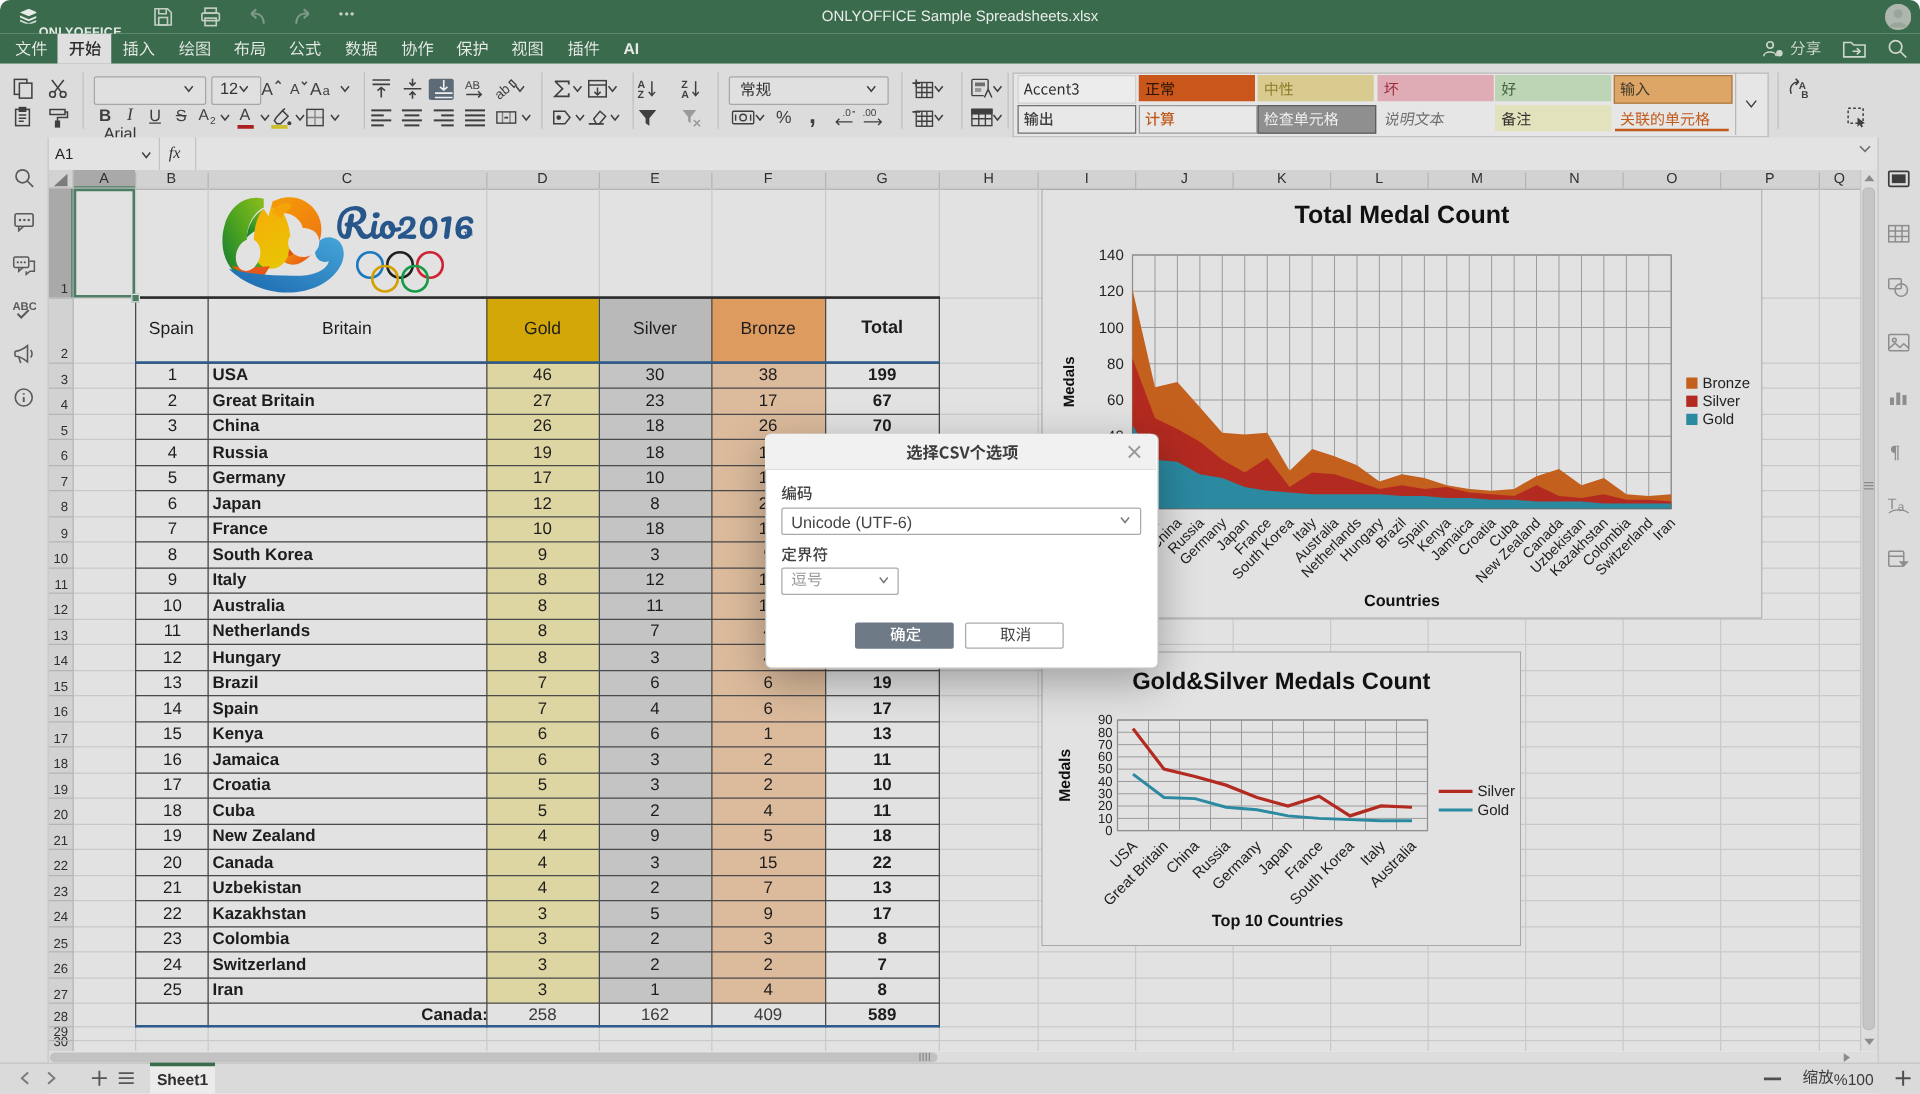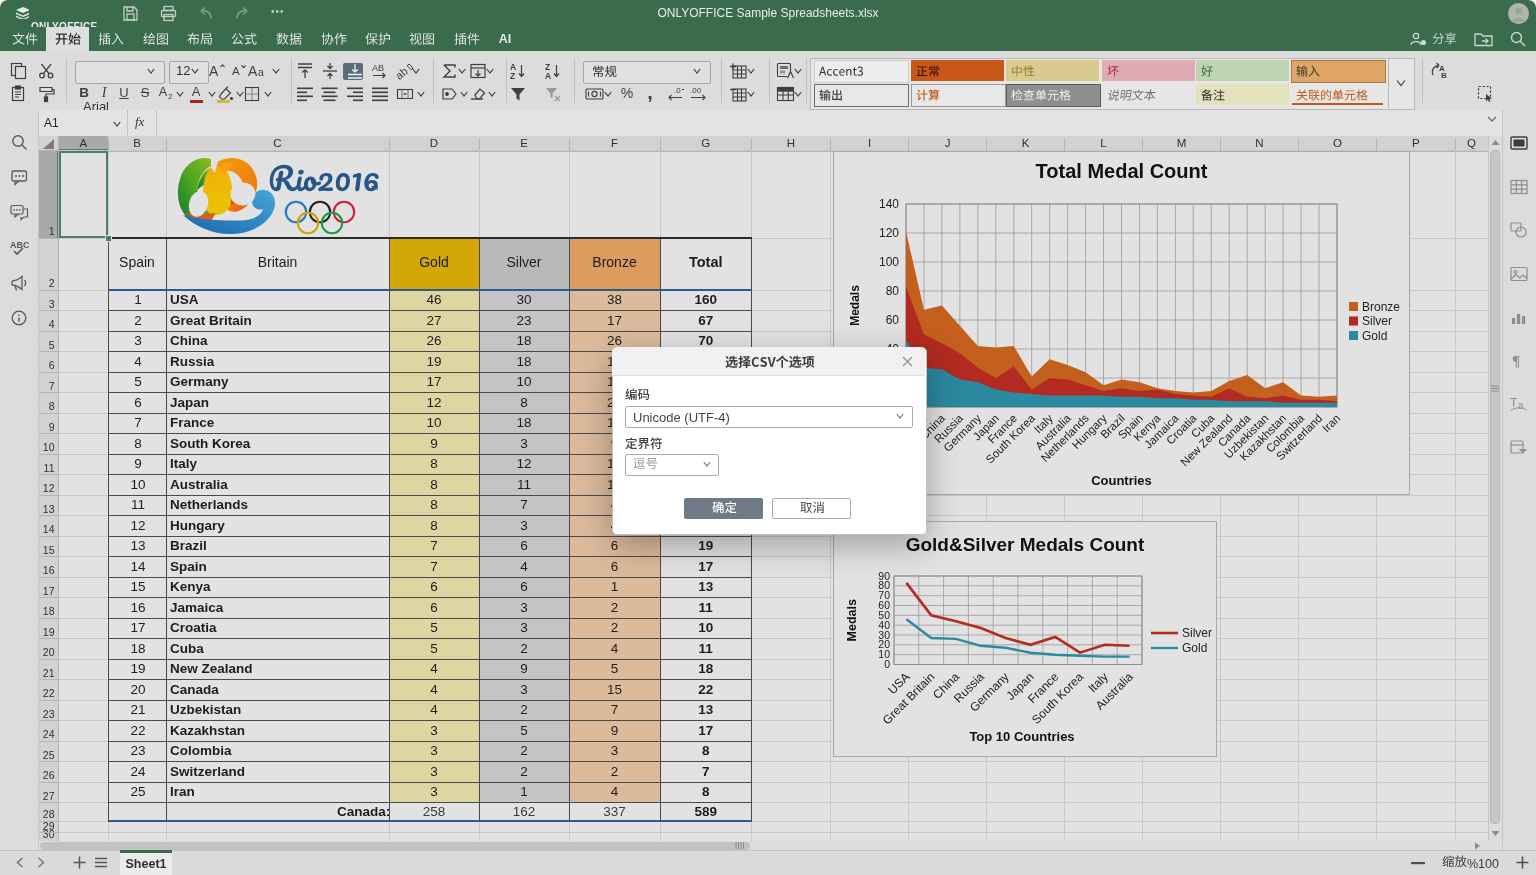--- a/index.html
+++ b/index.html
@@ -619,21 +619,21 @@
     <div style="position:absolute;left:277.5px;top:254.23000000000002px;transform:translateX(-50%);font:400 14px 'Liberation Sans',sans-serif;color:#1d1d1d;white-space:nowrap;">Britain</div>
     <div style="position:absolute;left:434.0px;top:254.23000000000002px;transform:translateX(-50%);font:400 14px 'Liberation Sans',sans-serif;color:#1d1d1d;white-space:nowrap;">Gold</div>
     <div style="position:absolute;left:524.0px;top:254.23000000000002px;transform:translateX(-50%);font:400 14px 'Liberation Sans',sans-serif;color:#1d1d1d;white-space:nowrap;">Silver</div>
     <div style="position:absolute;left:614.5px;top:254.23000000000002px;transform:translateX(-50%);font:400 14px 'Liberation Sans',sans-serif;color:#1d1d1d;white-space:nowrap;">Bronze</div>
     <div style="position:absolute;left:705.75px;top:254.23000000000002px;transform:translateX(-50%);font:700 14.5px 'Liberation Sans',sans-serif;color:#1d1d1d;white-space:nowrap;">Total</div>
     <div style="position:absolute;left:138.0px;top:292.08px;transform:translateX(-50%);font:400 13.5px 'Liberation Sans',sans-serif;color:#1d1d1d;white-space:nowrap;">1</div>
     <div style="position:absolute;left:170px;top:292.08px;font:700 13.5px 'Liberation Sans',sans-serif;color:#1d1d1d;white-space:nowrap;">USA</div>
     <div style="position:absolute;left:434.0px;top:292.08px;transform:translateX(-50%);font:400 13.5px 'Liberation Sans',sans-serif;color:#1d1d1d;white-space:nowrap;">46</div>
     <div style="position:absolute;left:524.0px;top:292.08px;transform:translateX(-50%);font:400 13.5px 'Liberation Sans',sans-serif;color:#1d1d1d;white-space:nowrap;">30</div>
     <div style="position:absolute;left:614.5px;top:292.08px;transform:translateX(-50%);font:400 13.5px 'Liberation Sans',sans-serif;color:#1d1d1d;white-space:nowrap;">38</div>
-    <div style="position:absolute;left:705.75px;top:292.08px;transform:translateX(-50%);font:700 13.5px 'Liberation Sans',sans-serif;color:#1d1d1d;white-space:nowrap;">160</div>
+    <div style="position:absolute;left:705.75px;top:292.08px;transform:translateX(-50%);font:700 13.5px 'Liberation Sans',sans-serif;color:#1d1d1d;white-space:nowrap;">199</div>
     <div style="position:absolute;left:138.0px;top:312.58px;transform:translateX(-50%);font:400 13.5px 'Liberation Sans',sans-serif;color:#1d1d1d;white-space:nowrap;">2</div>
     <div style="position:absolute;left:170px;top:312.58px;font:700 13.5px 'Liberation Sans',sans-serif;color:#1d1d1d;white-space:nowrap;">Great Britain</div>
     <div style="position:absolute;left:434.0px;top:312.58px;transform:translateX(-50%);font:400 13.5px 'Liberation Sans',sans-serif;color:#1d1d1d;white-space:nowrap;">27</div>
     <div style="position:absolute;left:524.0px;top:312.58px;transform:translateX(-50%);font:400 13.5px 'Liberation Sans',sans-serif;color:#1d1d1d;white-space:nowrap;">23</div>
     <div style="position:absolute;left:614.5px;top:312.58px;transform:translateX(-50%);font:400 13.5px 'Liberation Sans',sans-serif;color:#1d1d1d;white-space:nowrap;">17</div>
     <div style="position:absolute;left:705.75px;top:312.58px;transform:translateX(-50%);font:700 13.5px 'Liberation Sans',sans-serif;color:#1d1d1d;white-space:nowrap;">67</div>
     <div style="position:absolute;left:138.0px;top:333.08px;transform:translateX(-50%);font:400 13.5px 'Liberation Sans',sans-serif;color:#1d1d1d;white-space:nowrap;">3</div>
     <div style="position:absolute;left:170px;top:333.08px;font:700 13.5px 'Liberation Sans',sans-serif;color:#1d1d1d;white-space:nowrap;">China</div>
     <div style="position:absolute;left:434.0px;top:333.08px;transform:translateX(-50%);font:400 13.5px 'Liberation Sans',sans-serif;color:#1d1d1d;white-space:nowrap;">26</div>
     <div style="position:absolute;left:524.0px;top:333.08px;transform:translateX(-50%);font:400 13.5px 'Liberation Sans',sans-serif;color:#1d1d1d;white-space:nowrap;">18</div>
@@ -767,21 +767,21 @@
     <div style="position:absolute;left:705.75px;top:763.58px;transform:translateX(-50%);font:700 13.5px 'Liberation Sans',sans-serif;color:#1d1d1d;white-space:nowrap;">7</div>
     <div style="position:absolute;left:138.0px;top:784.08px;transform:translateX(-50%);font:400 13.5px 'Liberation Sans',sans-serif;color:#1d1d1d;white-space:nowrap;">25</div>
     <div style="position:absolute;left:170px;top:784.08px;font:700 13.5px 'Liberation Sans',sans-serif;color:#1d1d1d;white-space:nowrap;">Iran</div>
     <div style="position:absolute;left:434.0px;top:784.08px;transform:translateX(-50%);font:400 13.5px 'Liberation Sans',sans-serif;color:#1d1d1d;white-space:nowrap;">3</div>
     <div style="position:absolute;left:524.0px;top:784.08px;transform:translateX(-50%);font:400 13.5px 'Liberation Sans',sans-serif;color:#1d1d1d;white-space:nowrap;">1</div>
     <div style="position:absolute;left:614.5px;top:784.08px;transform:translateX(-50%);font:400 13.5px 'Liberation Sans',sans-serif;color:#1d1d1d;white-space:nowrap;">4</div>
     <div style="position:absolute;left:705.75px;top:784.08px;transform:translateX(-50%);font:700 13.5px 'Liberation Sans',sans-serif;color:#1d1d1d;white-space:nowrap;">8</div>
     <div style="position:absolute;left:337px;top:803.73px;font:700 13.5px 'Liberation Sans',sans-serif;color:#1d1d1d;white-space:nowrap;">Canada:</div>
     <div style="position:absolute;left:434.0px;top:803.73px;transform:translateX(-50%);font:400 13.5px 'Liberation Sans',sans-serif;color:#3a3a3a;white-space:nowrap;">258</div>
     <div style="position:absolute;left:524.0px;top:803.73px;transform:translateX(-50%);font:400 13.5px 'Liberation Sans',sans-serif;color:#3a3a3a;white-space:nowrap;">162</div>
-    <div style="position:absolute;left:614.5px;top:803.73px;transform:translateX(-50%);font:400 13.5px 'Liberation Sans',sans-serif;color:#3a3a3a;white-space:nowrap;">337</div>
+    <div style="position:absolute;left:614.5px;top:803.73px;transform:translateX(-50%);font:400 13.5px 'Liberation Sans',sans-serif;color:#3a3a3a;white-space:nowrap;">409</div>
     <div style="position:absolute;left:705.75px;top:803.73px;transform:translateX(-50%);font:700 13.5px 'Liberation Sans',sans-serif;color:#1d1d1d;white-space:nowrap;">589</div>
     <div style="position:absolute;left:107.5px;top:238px;width:1px;height:583.5px;background:#4a4a4a;"></div>
     <div style="position:absolute;left:165.5px;top:238px;width:1px;height:583.5px;background:#4a4a4a;"></div>
     <div style="position:absolute;left:388.5px;top:238px;width:1px;height:583.5px;background:#4a4a4a;"></div>
     <div style="position:absolute;left:478.5px;top:238px;width:1px;height:583.5px;background:#4a4a4a;"></div>
     <div style="position:absolute;left:568.5px;top:238px;width:1px;height:583.5px;background:#4a4a4a;"></div>
     <div style="position:absolute;left:659.5px;top:238px;width:1px;height:583.5px;background:#4a4a4a;"></div>
     <div style="position:absolute;left:751.0px;top:238px;width:1px;height:583.5px;background:#4a4a4a;"></div>
     <div style="position:absolute;left:108px;top:237.5px;width:643.5px;height:1px;background:#4a4a4a;"></div>
     <div style="position:absolute;left:108px;top:289.7px;width:643.5px;height:1px;background:#4a4a4a;"></div>
@@ -1152,21 +1152,21 @@
     <svg style="position:absolute;left:723.6565px;top:352.9px" width="92" height="20" viewBox="0 0 92 20">
       <path transform="translate(1,13.7)" d="M0.6 -9.8C1.3 -9.2 2.2 -8.3 2.5 -7.6L3.8 -8.6C3.4 -9.2 2.5 -10.1 1.8 -10.7ZM5.5 -10.6C5.2 -9.5 4.6 -8.4 3.9 -7.7C4.3 -7.5 4.9 -7.1 5.2 -6.8C5.5 -7.2 5.8 -7.6 6.1 -8.1H7.7V-6.6H4.1V-5.2H6.3C6.1 -4 5.6 -3 3.8 -2.3C4.2 -2 4.6 -1.4 4.8 -1.0C7 -1.9 7.6 -3.4 7.8 -5.2H8.7V-3.0C8.7 -1.6 8.9 -1.1 10.2 -1.1C10.4 -1.1 10.9 -1.1 11.2 -1.1C12.1 -1.1 12.5 -1.6 12.7 -3.3C12.2 -3.4 11.6 -3.7 11.3 -3.9C11.3 -2.7 11.2 -2.5 11 -2.5C10.9 -2.5 10.5 -2.5 10.5 -2.5C10.2 -2.5 10.2 -2.6 10.2 -3.0V-5.2H12.5V-6.6H9.2V-8.1H11.9V-9.4H9.2V-11.0H7.7V-9.4H6.7C6.8 -9.7 6.9 -10 7 -10.3ZM3.5 -6.0H0.6V-4.6H2.0V-1.2C1.5 -1 0.9 -0.5 0.4 -0.1L1.5 1.3C2.1 0.5 2.9 -0.3 3.4 -0.3C3.6 -0.3 4 0.1 4.6 0.4C5.4 0.9 6.5 1.1 8 1.1C9.3 1.1 11.3 1 12.2 0.9C12.2 0.5 12.5 -0.2 12.6 -0.7C11.4 -0.5 9.4 -0.4 8.1 -0.4C6.7 -0.4 5.6 -0.4 4.8 -0.9C4.2 -1.3 3.9 -1.6 3.5 -1.7Z M15 -11.0V-8.6H13.5V-7.2H15.0V-4.9L13.3 -4.5L13.7 -3.0L15 -3.4V-0.5C15 -0.3 14.9 -0.3 14.8 -0.3C14.6 -0.3 14.1 -0.3 13.7 -0.3C13.9 0.1 14.1 0.8 14.1 1.2C15 1.2 15.5 1.1 16 0.9C16.4 0.6 16.5 0.2 16.5 -0.5V-3.8L17.9 -4.2L17.7 -5.6L16.5 -5.3V-7.2H17.9V-8.6H16.5V-11.0ZM22.8 -9.2C22.5 -8.7 22.1 -8.3 21.6 -8.0C21.2 -8.3 20.8 -8.7 20.5 -9.2ZM18.2 -10.5V-9.2H19.0C19.4 -8.4 19.9 -7.8 20.5 -7.2C19.6 -6.7 18.5 -6.3 17.5 -6.0C17.8 -5.7 18.1 -5.1 18.3 -4.8C19.4 -5.1 20.6 -5.6 21.6 -6.3C22.5 -5.6 23.6 -5.1 24.9 -4.8C25.1 -5.1 25.5 -5.7 25.8 -6.1C24.7 -6.3 23.7 -6.7 22.8 -7.2C23.7 -8 24.5 -9 25 -10.1L24.1 -10.6L23.8 -10.5ZM20.8 -5.4V-4.4H18.4V-3.0H20.8V-2.1H17.7V-0.7H20.8V1.2H22.3V-0.7H25.5V-2.1H22.3V-3.0H24.7V-4.4H22.3V-5.4Z M31.1 0.2C32.4 0.2 33.4 -0.3 34.2 -1.2L33.1 -2.4C32.6 -1.9 32 -1.5 31.2 -1.5C29.7 -1.5 28.7 -2.7 28.7 -4.8C28.7 -6.9 29.8 -8.2 31.2 -8.2C31.9 -8.2 32.5 -7.8 33 -7.3L34 -8.6C33.4 -9.2 32.4 -9.8 31.2 -9.8C28.7 -9.8 26.7 -7.9 26.7 -4.8C26.7 -1.6 28.7 0.2 31.1 0.2Z M38.6 0.2C40.8 0.2 42.1 -1.2 42.1 -2.7C42.1 -4.1 41.4 -4.9 40.2 -5.4L38.9 -5.9C38.1 -6.2 37.4 -6.4 37.4 -7.1C37.4 -7.8 37.9 -8.2 38.8 -8.2C39.6 -8.2 40.2 -7.9 40.8 -7.4L41.8 -8.6C41 -9.3 39.9 -9.8 38.8 -9.8C36.9 -9.8 35.5 -8.6 35.5 -7.0C35.5 -5.6 36.5 -4.8 37.4 -4.4L38.7 -3.9C39.6 -3.5 40.2 -3.3 40.2 -2.6C40.2 -1.9 39.6 -1.5 38.6 -1.5C37.8 -1.5 36.9 -1.9 36.2 -2.5L35.1 -1.2C36 -0.3 37.3 0.2 38.6 0.2Z M45.5 0.0H47.8L50.8 -9.6H48.8L47.6 -4.9C47.3 -3.9 47 -2.9 46.7 -1.8H46.7C46.4 -2.9 46.2 -3.9 45.9 -4.9L44.6 -9.6H42.6Z M56.4 -6.8V1.1H58.0V-6.8ZM57.2 -11.1C55.8 -8.9 53.5 -7.3 51 -6.3C51.4 -5.9 51.9 -5.3 52.1 -4.8C54 -5.7 55.8 -6.9 57.2 -8.6C59.3 -6.4 60.9 -5.5 62.3 -4.8C62.5 -5.3 63 -5.9 63.5 -6.3C62 -6.9 60.2 -7.8 58.2 -9.8L58.6 -10.4Z M64.3 -9.8C65 -9.2 65.8 -8.3 66.2 -7.6L67.5 -8.6C67.1 -9.2 66.2 -10.1 65.4 -10.7ZM69.2 -10.6C68.9 -9.5 68.3 -8.4 67.6 -7.7C68 -7.5 68.6 -7.1 68.9 -6.8C69.2 -7.2 69.5 -7.6 69.7 -8.1H71.4V-6.6H67.8V-5.2H69.9C69.8 -4 69.3 -3 67.5 -2.3C67.9 -2 68.3 -1.4 68.5 -1.0C70.7 -1.9 71.3 -3.4 71.5 -5.2H72.4V-3.0C72.4 -1.6 72.6 -1.1 73.9 -1.1C74.1 -1.1 74.6 -1.1 74.9 -1.1C75.8 -1.1 76.2 -1.6 76.3 -3.3C75.9 -3.4 75.3 -3.7 75 -3.9C74.9 -2.7 74.9 -2.5 74.7 -2.5C74.6 -2.5 74.2 -2.5 74.1 -2.5C73.9 -2.5 73.9 -2.6 73.9 -3.0V-5.2H76.2V-6.6H72.9V-8.1H75.6V-9.4H72.9V-11.0H71.4V-9.4H70.3C70.5 -9.7 70.6 -10 70.6 -10.3ZM67.2 -6.0H64.3V-4.6H65.7V-1.2C65.2 -1 64.6 -0.5 64.1 -0.1L65.1 1.3C65.8 0.5 66.6 -0.3 67 -0.3C67.3 -0.3 67.7 0.1 68.3 0.4C69.1 0.9 70.2 1.1 71.7 1.1C73 1.1 74.9 1 75.9 0.9C75.9 0.5 76.2 -0.2 76.3 -0.7C75.1 -0.5 73 -0.4 71.7 -0.4C70.4 -0.4 69.3 -0.4 68.5 -0.9C67.9 -1.3 67.6 -1.6 67.2 -1.7Z M84.5 -6.3V-3.6C84.5 -2.4 84 -0.9 80.6 0.0C80.9 0.3 81.4 0.9 81.6 1.2C85.2 0.1 86.1 -1.8 86.1 -3.6V-6.3ZM85.6 -0.9C86.5 -0.4 87.8 0.5 88.3 1.1L89.4 0.1C88.8 -0.5 87.5 -1.3 86.6 -1.9ZM76.9 -2.7 77.3 -1.1C78.6 -1.5 80.2 -2.1 81.7 -2.6L81.5 -3.9L80.2 -3.6V-8.2H81.5V-9.6H77.2V-8.2H78.7V-3.2ZM82 -8.1V-2.0H83.6V-6.8H87.0V-2.0H88.6V-8.1H85.5L86.1 -9.2H89.2V-10.5H81.7V-9.2H84.3C84.1 -8.8 84 -8.5 83.9 -8.1Z" fill="#3d3d3d"></path>
     </svg>
     <svg style="position:absolute;left:901px;top:355px;" width="13" height="13" viewBox="0 0 13 13">
       <path d="M2 2 L11 11 M11 2 L2 11" stroke="#9a9a9a" stroke-width="1.5"></path>
     </svg>
     <svg style="position:absolute;left:624px;top:385.9px" width="28" height="19" viewBox="0 0 28 19">
       <path transform="translate(1,13.1)" d="M0.4 -0.8 0.7 0.3C1.8 -0.1 3.1 -0.7 4.3 -1.2L4.1 -2.2C2.8 -1.6 1.4 -1.1 0.4 -0.8ZM0.8 -5.2C0.9 -5.3 1.2 -5.4 2.4 -5.6C2 -4.8 1.6 -4.3 1.4 -4.0C1 -3.6 0.8 -3.3 0.5 -3.2C0.6 -2.9 0.8 -2.4 0.8 -2.2C1.1 -2.4 1.5 -2.5 4.2 -3.2C4.2 -3.4 4.2 -3.8 4.2 -4.1L2.3 -3.7C3.2 -4.8 4 -6.2 4.6 -7.5L3.7 -8.0C3.5 -7.5 3.2 -7 3 -6.6L1.8 -6.5C2.5 -7.5 3.2 -8.9 3.7 -10.2L2.5 -10.6C2.1 -9.1 1.3 -7.5 1.1 -7.1C0.8 -6.6 0.6 -6.3 0.4 -6.3C0.5 -6 0.7 -5.5 0.8 -5.2ZM7.8 -4.3V-2.6H7.0V-4.3ZM8.6 -4.3H9.3V-2.6H8.6ZM7.5 -10.3C7.7 -10 7.8 -9.6 8 -9.2H5.1V-6.5C5.1 -4.6 5 -1.8 3.8 0.2C4.1 0.3 4.5 0.7 4.7 0.9C5.5 -0.5 5.9 -2.2 6.1 -3.9V0.9H7.0V-1.7H7.8V0.7H8.6V-1.7H9.3V0.6H10.0V-1.7H10.8V-0.0C10.8 0.1 10.8 0.1 10.7 0.1C10.6 0.1 10.4 0.1 10.2 0.1C10.3 0.3 10.4 0.7 10.4 1.0C10.9 1 11.2 0.9 11.4 0.8C11.7 0.6 11.7 0.4 11.7 -0.0V-5.2L10.8 -5.2H6.2L6.2 -6.1H11.6V-9.2H9.2C9.1 -9.7 8.9 -10.2 8.6 -10.6ZM10 -4.3H10.8V-2.6H10.0ZM6.2 -8.3H10.5V-7.1H6.2Z M17.7 -2.6V-1.6H22.3V-2.6ZM18.6 -8.1C18.5 -6.9 18.4 -5.1 18.2 -4.1H23.1C22.9 -1.5 22.6 -0.5 22.3 -0.2C22.2 -0.1 22.1 -0 21.9 -0.0C21.6 -0 21.1 -0 20.5 -0.1C20.7 0.2 20.8 0.7 20.9 1.0C21.5 1 22 1 22.4 1.0C22.8 0.9 23 0.8 23.3 0.5C23.7 0.1 24 -1.3 24.3 -4.6C24.3 -4.8 24.3 -5.1 24.3 -5.1H22.8C23 -6.7 23.2 -8.5 23.3 -9.8L22.5 -9.9L22.3 -9.9H18.0V-8.8H22.1C22 -7.7 21.9 -6.3 21.7 -5.1H19.4C19.6 -6 19.6 -7.1 19.7 -8.1ZM13.1 -9.9V-8.9H14.5C14.2 -7.1 13.7 -5.4 12.8 -4.3C13 -3.9 13.2 -3.2 13.3 -2.9C13.5 -3.2 13.7 -3.5 13.9 -3.8V0.5H14.9V-0.5H17.2V-6.1H14.9C15.2 -7 15.5 -7.9 15.7 -8.9H17.5V-9.9ZM14.9 -5.0H16.1V-1.6H14.9Z" fill="#404040"></path>
     </svg>
     <div style="position:absolute;left:625px;top:406px;width:286px;height:20px;background:#fff;border:1px solid #aaa;border-radius:2px"></div>
-    <div style="position:absolute;left:633px;top:409.5px;font:400 13px 'Liberation Sans',sans-serif;color:#444;white-space:nowrap;">Unicode (UTF-4)</div>
+    <div style="position:absolute;left:633px;top:409.5px;font:400 13px 'Liberation Sans',sans-serif;color:#444;white-space:nowrap;">Unicode (UTF-6)</div>
     <svg style="position:absolute;left:895px;top:411px;" width="10" height="10" viewBox="0 0 10 10">
       <path d="M1.7999999999999998 3.0 L5 7.0 L8.2 3.0" stroke="#777" stroke-width="1.2" fill="none"></path>
     </svg>
     <svg style="position:absolute;left:624px;top:434.9px" width="40" height="19" viewBox="0 0 40 19">
       <path transform="translate(1,13.1)" d="M2.7 -4.7C2.4 -2.5 1.8 -0.8 0.4 0.3C0.7 0.5 1.2 0.9 1.4 1.1C2.1 0.4 2.7 -0.5 3.1 -1.6C4.3 0.4 6.1 0.9 8.6 0.9H11.6C11.7 0.5 11.9 -0.1 12.1 -0.3C11.3 -0.3 9.2 -0.3 8.7 -0.3C8 -0.3 7.4 -0.4 6.9 -0.4V-2.7H10.5V-3.8H6.9V-5.6H9.8V-6.7H2.7V-5.6H5.6V-0.8C4.7 -1.2 4 -1.8 3.6 -3.0C3.7 -3.5 3.8 -4.1 3.9 -4.6ZM5.2 -10.3C5.4 -10 5.6 -9.6 5.7 -9.2H1.0V-6.3H2.1V-8.1H10.3V-6.3H11.5V-9.2H7.1C7 -9.6 6.7 -10.2 6.4 -10.7Z M15.6 -7.1H18.1V-6.0H15.6ZM19.3 -7.1H21.9V-6.0H19.3ZM15.6 -9.2H18.1V-8.0H15.6ZM19.3 -9.2H21.9V-8.0H19.3ZM20.2 -3.4V1.0H21.4V-3.2C22.1 -2.7 23 -2.3 23.8 -2.0C24 -2.3 24.3 -2.8 24.6 -3.0C23.2 -3.4 21.8 -4.1 20.9 -5.0H23.1V-10.1H14.4V-5.0H16.7C15.7 -4.1 14.3 -3.3 13 -2.9C13.3 -2.7 13.6 -2.2 13.8 -2.0C14.7 -2.3 15.5 -2.7 16.3 -3.3V-2.6C16.3 -1.7 16.1 -0.6 13.9 0.2C14.2 0.4 14.6 0.8 14.7 1.1C17.2 0.2 17.5 -1.4 17.5 -2.6V-3.4H16.4C17.1 -3.9 17.7 -4.4 18.1 -5.0H19.5C19.9 -4.4 20.5 -3.8 21.1 -3.4Z M29.9 -3.3C30.4 -2.6 31.1 -1.5 31.4 -0.9L32.5 -1.5C32.1 -2.1 31.4 -3.1 30.8 -3.9ZM34.1 -6.8V-5.5H29.3V-4.4H34.1V-0.4C34.1 -0.2 34 -0.1 33.8 -0.1C33.5 -0.1 32.7 -0.1 31.9 -0.1C32 0.2 32.2 0.7 32.2 1.0C33.4 1 34.1 1 34.6 0.8C35.1 0.7 35.2 0.3 35.2 -0.4V-4.4H36.8V-5.5H35.2V-6.8ZM28.2 -6.9C27.6 -5.6 26.5 -4.2 25.4 -3.4C25.7 -3.1 26.1 -2.6 26.2 -2.4C26.6 -2.7 27 -3.1 27.3 -3.5V1.1H28.5V-5.1C28.8 -5.6 29.1 -6.1 29.3 -6.5ZM27.2 -10.6C26.8 -9.4 26.2 -8.1 25.4 -7.3C25.7 -7.2 26.1 -6.9 26.4 -6.7C26.8 -7.2 27.2 -7.8 27.5 -8.4H28.0C28.3 -7.9 28.6 -7.2 28.8 -6.8L29.8 -7.1C29.6 -7.5 29.4 -8 29.1 -8.4H31.0V-9.4H28.0C28.1 -9.7 28.3 -10 28.4 -10.3ZM32.2 -10.6C31.8 -9.4 31.1 -8.2 30.3 -7.4C30.6 -7.3 31.1 -7 31.3 -6.8C31.7 -7.2 32.1 -7.8 32.5 -8.4H33.2C33.6 -7.9 33.9 -7.3 34.1 -7.0L35.1 -7.4C35 -7.7 34.7 -8 34.5 -8.4H36.8V-9.4H33.0C33.1 -9.7 33.2 -10 33.3 -10.3Z" fill="#404040"></path>
     </svg>
     <div style="position:absolute;left:625px;top:453.5px;width:92px;height:20px;background:#fff;border:1px solid #aaa;border-radius:2px"></div>
     <svg style="position:absolute;left:632px;top:455.4px" width="28" height="19" viewBox="0 0 28 19">
       <path transform="translate(1,13.1)" d="M5.3 -4.3C5.7 -3.7 6 -2.9 6.1 -2.4L6.9 -2.6C6.8 -3.1 6.5 -3.9 6.1 -4.5ZM5.7 -7.3H9.8V-5.5H5.7ZM4.8 -8.1V-4.7H10.7V-8.1ZM4 -9.9V-9.1H11.7V-9.9ZM1 -9.8C1.7 -9 2.4 -8 2.7 -7.3L3.5 -7.8C3.2 -8.5 2.4 -9.5 1.7 -10.2ZM3.9 -2.1V-1.3H11.8V-2.1H9.2C9.6 -2.8 10 -3.6 10.3 -4.4L9.4 -4.6C9.1 -3.9 8.7 -2.8 8.3 -2.1ZM3.1 -5.9H0.8V-5.0H2.1V-1.6C1.6 -1.4 1.1 -0.8 0.5 -0.1L1.1 0.8C1.7 -0.1 2.2 -0.9 2.6 -0.9C2.8 -0.9 3.2 -0.4 3.8 -0.1C4.7 0.5 5.7 0.6 7.3 0.6C8.5 0.6 10.9 0.5 11.8 0.5C11.8 0.2 11.9 -0.2 12 -0.5C10.8 -0.3 8.9 -0.2 7.4 -0.2C5.9 -0.2 4.8 -0.3 4 -0.9C3.6 -1.1 3.3 -1.4 3.1 -1.5Z M15.8 -9.2H21.7V-7.5H15.8ZM14.8 -10.0V-6.6H22.7V-10.0ZM13.3 -5.5V-4.6H15.9C15.6 -3.9 15.3 -3 15 -2.4H21.6C21.4 -0.9 21.1 -0.2 20.8 0.0C20.6 0.1 20.5 0.1 20.2 0.1C19.8 0.1 18.9 0.1 18.1 0.0C18.2 0.3 18.4 0.7 18.4 0.9C19.2 1 20.1 1 20.5 1.0C21 1 21.3 0.9 21.6 0.6C22 0.2 22.4 -0.7 22.6 -2.8C22.7 -3 22.7 -3.2 22.7 -3.2H16.4L16.9 -4.6H24.2V-5.5Z" fill="#9a9a9a"></path>
     </svg>

